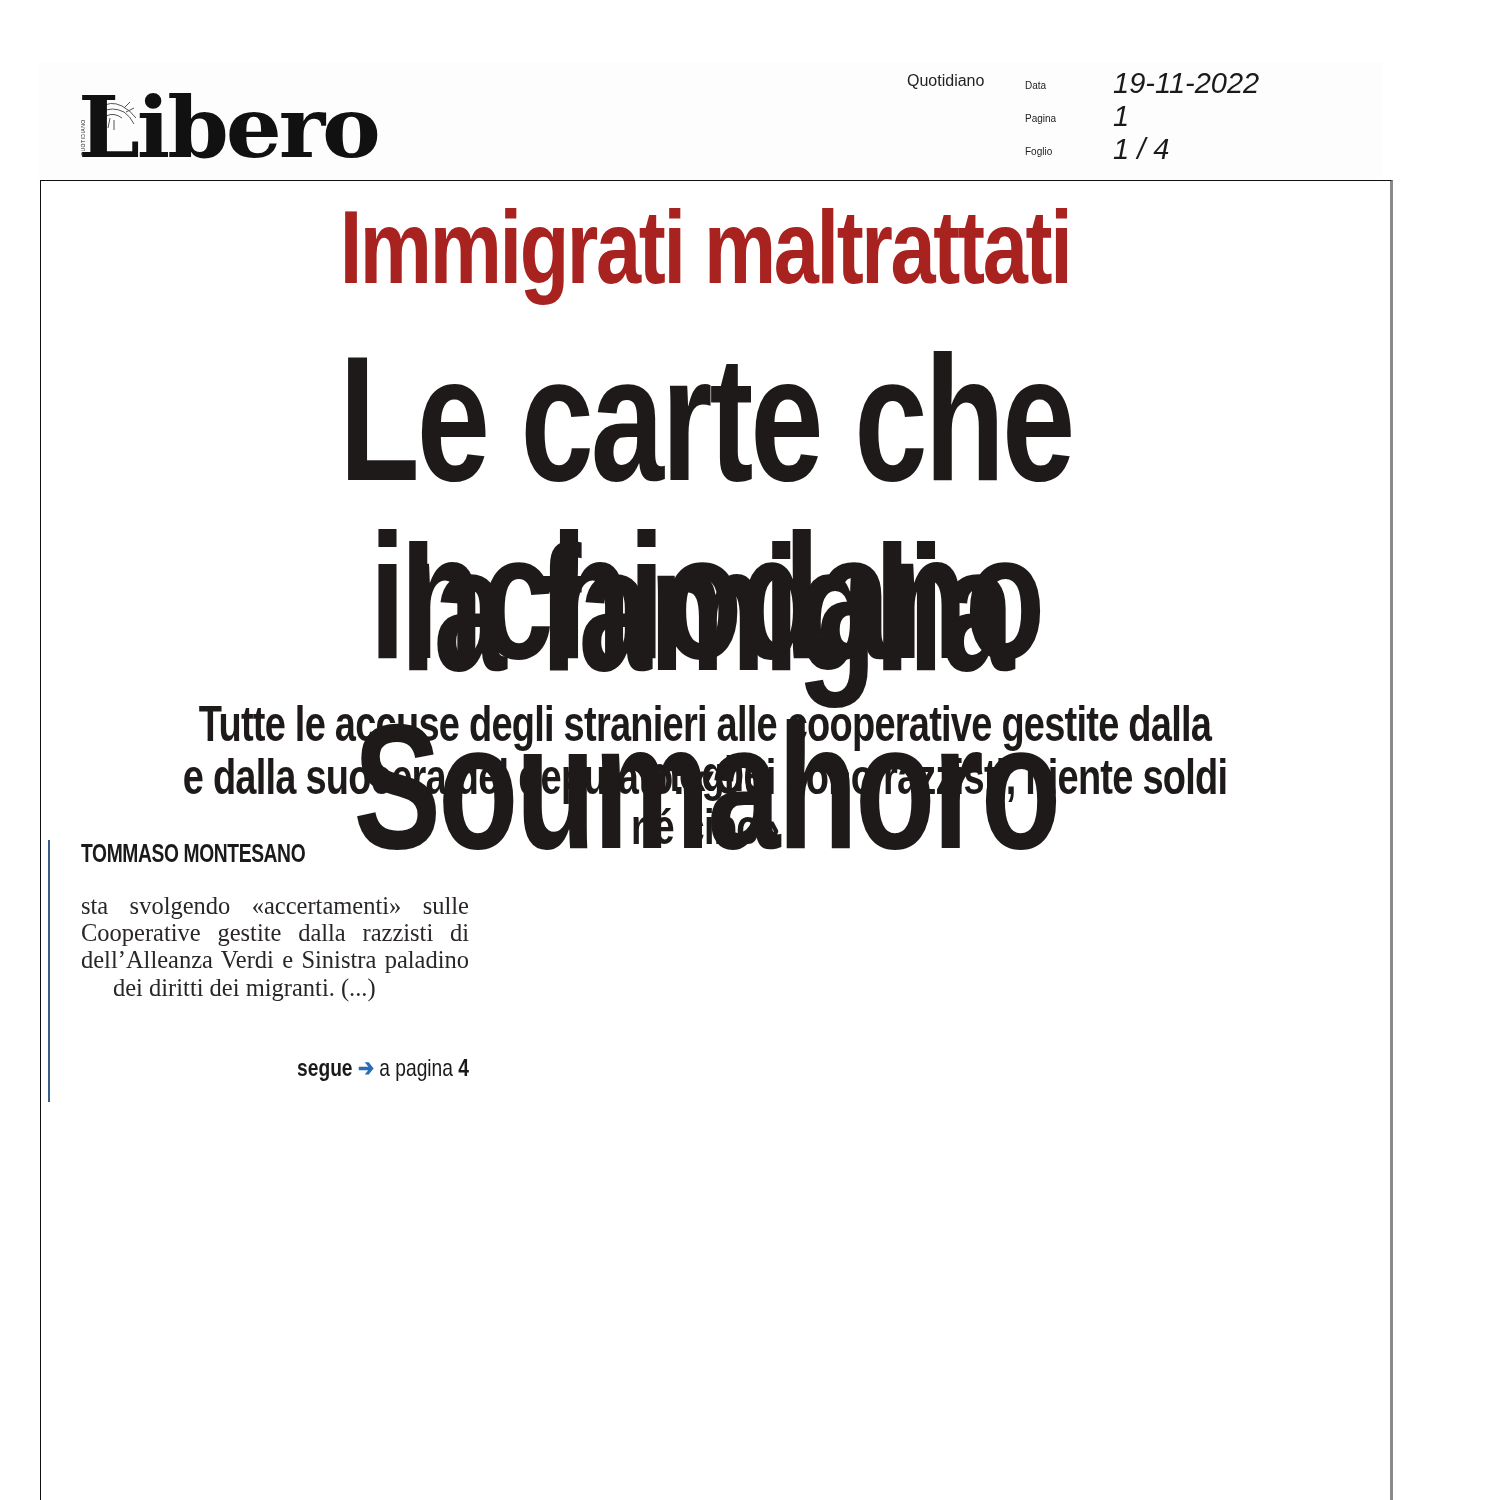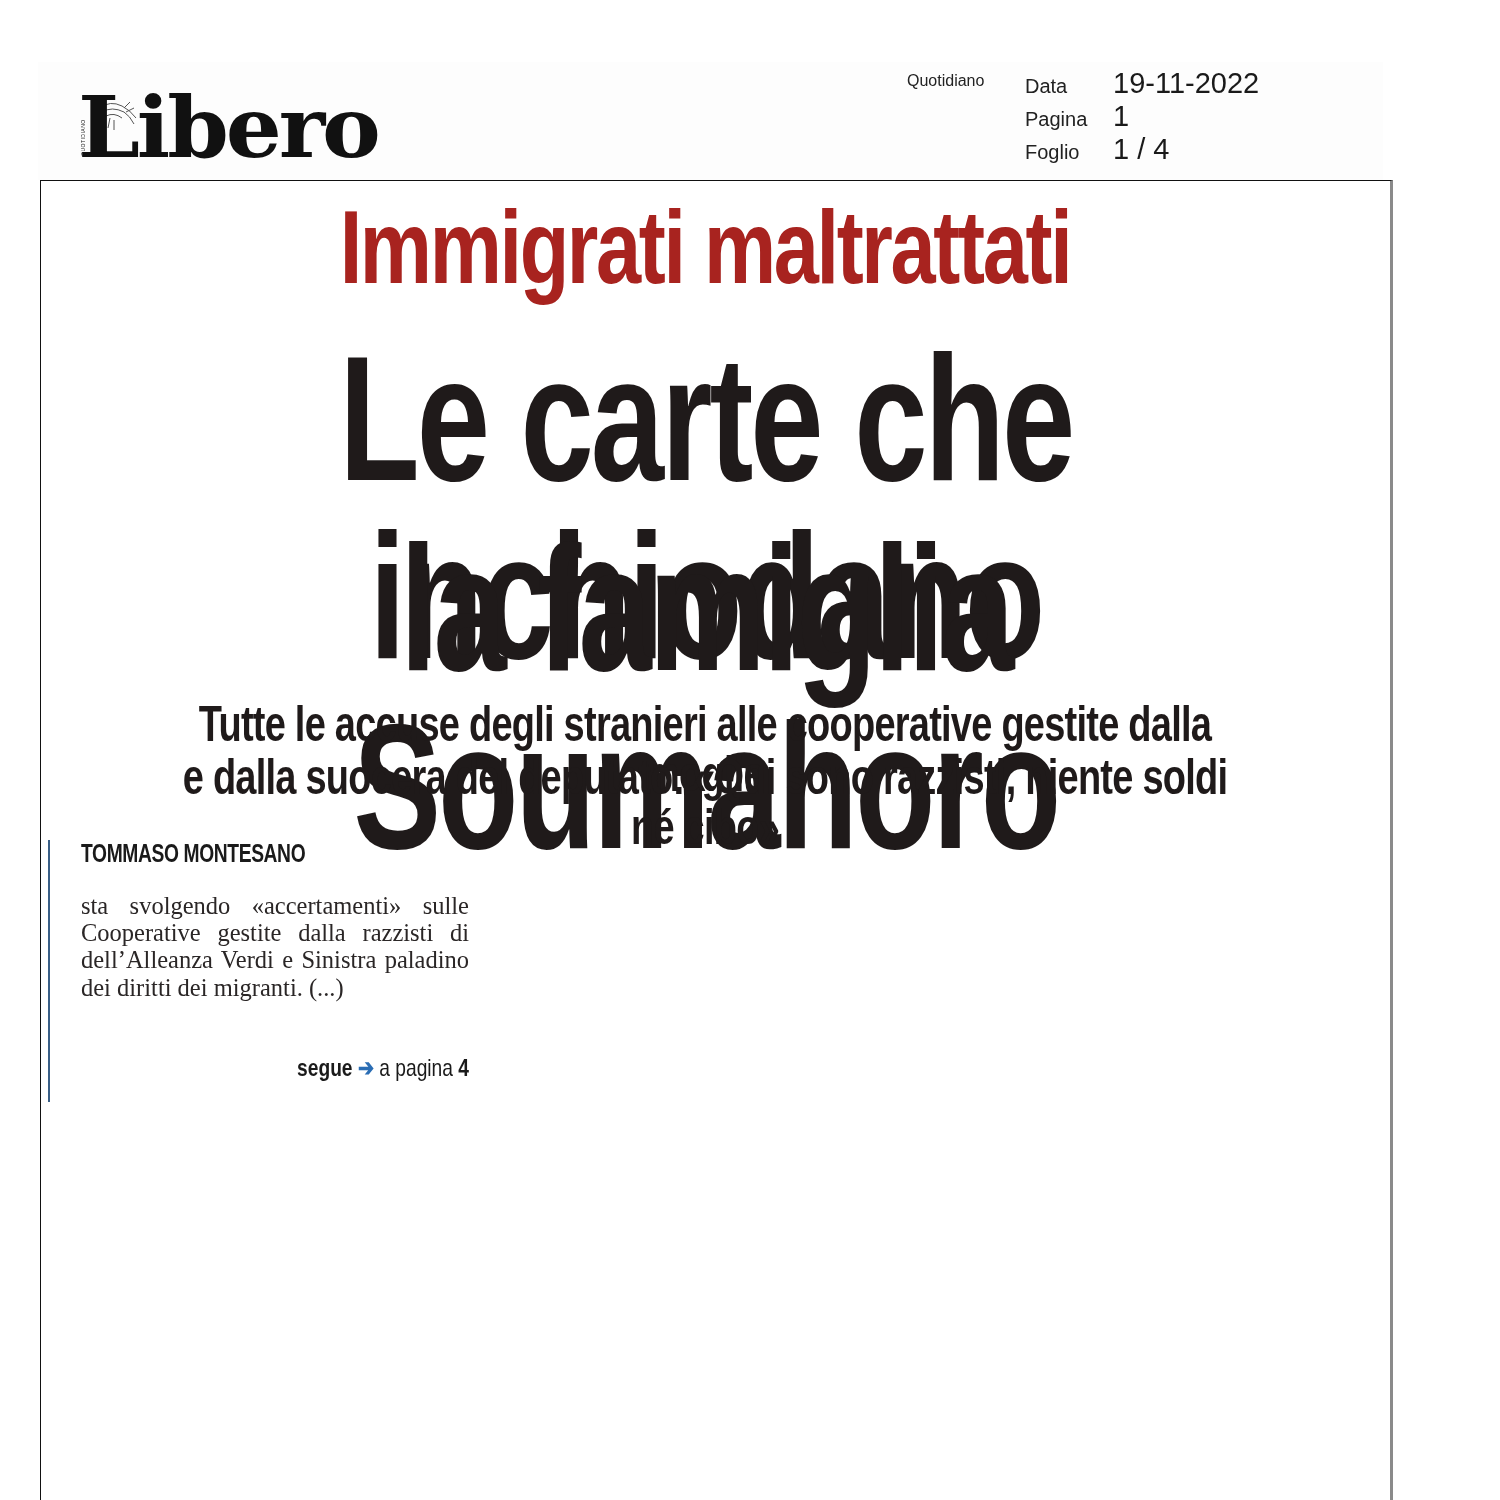--- a/index.html
+++ b/index.html
@@ -6,45 +6,45 @@
   body { width:1500px; height:1500px; position:relative; overflow:hidden; font-family:"Liberation Sans", sans-serif; color:#1e1b1a; }
 
   
   .header-strip { position:absolute; left:38px; top:62px; width:1345px; height:118px; background:#fdfdfd; }
   .logo { position:absolute; left:78px; top:86px; height:78px; display:flex; align-items:flex-start; }
   .logo-side { position:absolute; left:80px; top:100px; width:10px; height:56px; font-size:5px; writing-mode:vertical-rl; transform:rotate(180deg); letter-spacing:0.5px; color:#1a1a1a; font-family:"Liberation Sans", sans-serif; }
   .logo-text { font-family:"DejaVu Serif", "Liberation Serif", serif; font-weight:bold; font-size:84px; line-height:1; letter-spacing:-3px; color:#111; transform:scaleX(1.05); transform-origin:left bottom; }
   .logo-bird { position:absolute; left:96px; top:98px; width:44px; height:34px; }
 
   .meta-type { position:absolute; left:907px; top:72px; font-size:16px; color:#222; }
-  .meta-labels { position:absolute; left:1025px; top:76px; font-size:20px; color:#222; }
+  .meta-labels { position:absolute; left:1025px; top:76px; font-size:10px; color:#222; }
   .meta-labels div { height:33px; line-height:20px; }
   .meta-values { position:absolute; left:1113px; top:66px; font-size:29px; color:#1a1a1a; }
-  .meta-values div { height:33px; line-height:34px; }
+  .meta-values div { height:33px; line-height:34px;font-style:italic; }
 
   
   .frame { position:absolute; left:40px; top:180px; width:1353px; height:1340px; border-top:1.5px solid #111; border-left:1.5px solid #111; border-right:3px solid #8a8a8a; box-sizing:border-box; }
 
   .kicker { position:absolute; left:0; top:195px; width:1410px; text-align:center; font-family:"Liberation Sans", sans-serif; font-weight:bold; font-size:104px; color:#a8231f; line-height:1; letter-spacing:-3px; transform:scaleX(0.78); transform-origin:705px 0; }
 
   .headline { position:absolute; left:0; width:1410px; text-align:center; font-family:"Liberation Sans", sans-serif; font-weight:bold; color:#1f1a1a; line-height:1; letter-spacing:-4px; }
   .headline.l1 { top:330px; font-size:178px; transform:scaleX(0.74); transform-origin:708px 0; }
   .headline.l2 { top:520px; font-size:178px; transform:scaleX(0.74); transform-origin:708px 0; }
 
   .subhead { position:absolute; left:0; width:1410px; text-align:center; font-family:"Liberation Sans", sans-serif; font-weight:bold; color:#1f1a1a; font-size:50px; line-height:1; letter-spacing:-1px; transform:scaleX(0.76); transform-origin:705px 0; }
   .subhead.s1 { top:699px; }
   .subhead.s2 { top:752px; }
 
   .rule-blue { position:absolute; left:48px; top:840px; width:2px; height:262px; background:#3a5f86; }
 
   .byline { position:absolute; left:81px; top:838px; font-family:"Liberation Sans", sans-serif; font-weight:bold; font-size:26px; color:#1a1a1a; transform:scaleX(0.74); transform-origin:0 0; letter-spacing:-0.5px; }
 
   .body-text { position:absolute; left:81px; top:892px; width:388px; font-family:"Liberation Serif", serif; font-size:24.5px; line-height:27.2px; color:#2a2626; text-align:justify; }
   .body-text .ln { display:block; text-align:justify; text-align-last:justify; white-space:nowrap; }
-  .body-text .ln.last { text-align-last:left; }
+  .body-text .ln.last { text-align-last:left;margin-left:32px; }
 
   .continue { position:absolute; left:200px; top:1054px; width:269px; text-align:right; font-family:"Liberation Sans", sans-serif; font-size:24px; color:#1a1a1a; transform:scaleX(0.8); transform-origin:right 0; white-space:nowrap; }
   .continue .bold { font-weight:bold; }
   .continue .arrow { color:#2a6db4; font-weight:bold; }
 </style>
 </head>
 <body>
 
 <div class="header-strip"></div>
 

